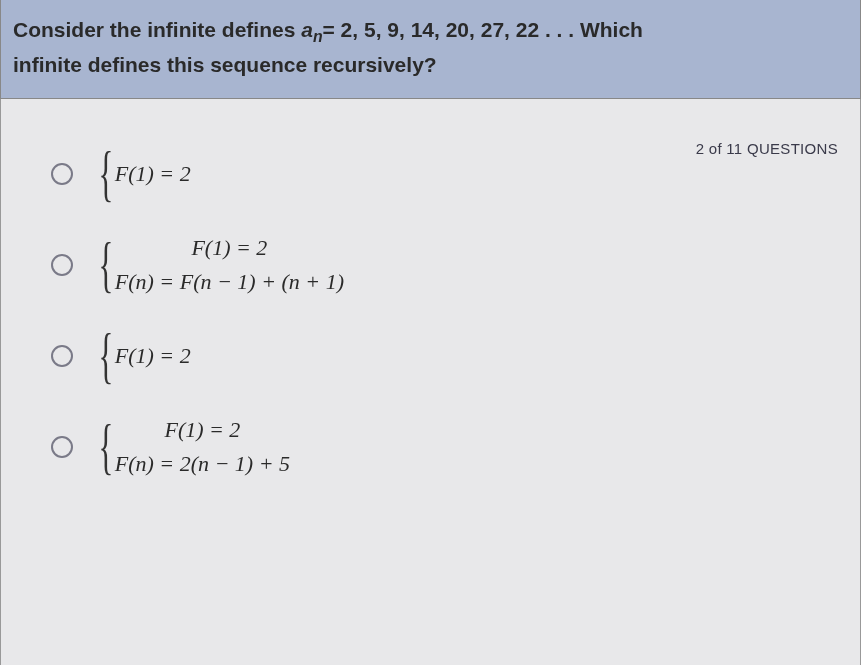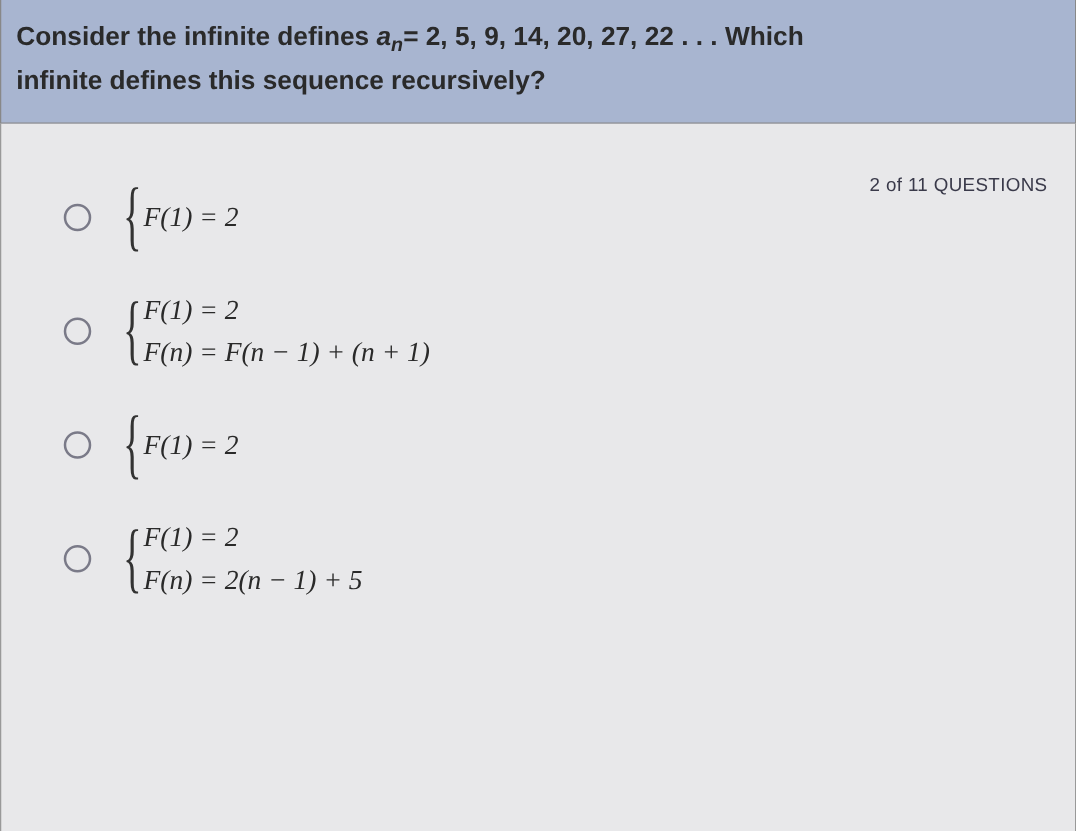--- a/index.html
+++ b/index.html
@@ -76,21 +76,21 @@
       flex-direction: column;
       gap: 8px;
     }
     .math {
       font-family: "Times New Roman", serif;
       font-style: italic;
       font-size: 22px;
       color: #2a2a2a;
       white-space: nowrap;
     }
-    .case-top { text-align: left; font-family: Liberation Serif, serif; }
+    .case-top { text-align: center; font-family: Liberation Serif, serif; }
   </style>
 </head>
 <body>
 
 <div class="question-header">
   <div class="question-text">
     <span>Consider the infinite defines </span><span class="italic">a</span><span class="sub">n</span><span>= 2, 5, 9, 14, 20, 27, 22 . . . Which</span><br>
     <span>infinite defines this sequence recursively?</span>
   </div>
 </div>

